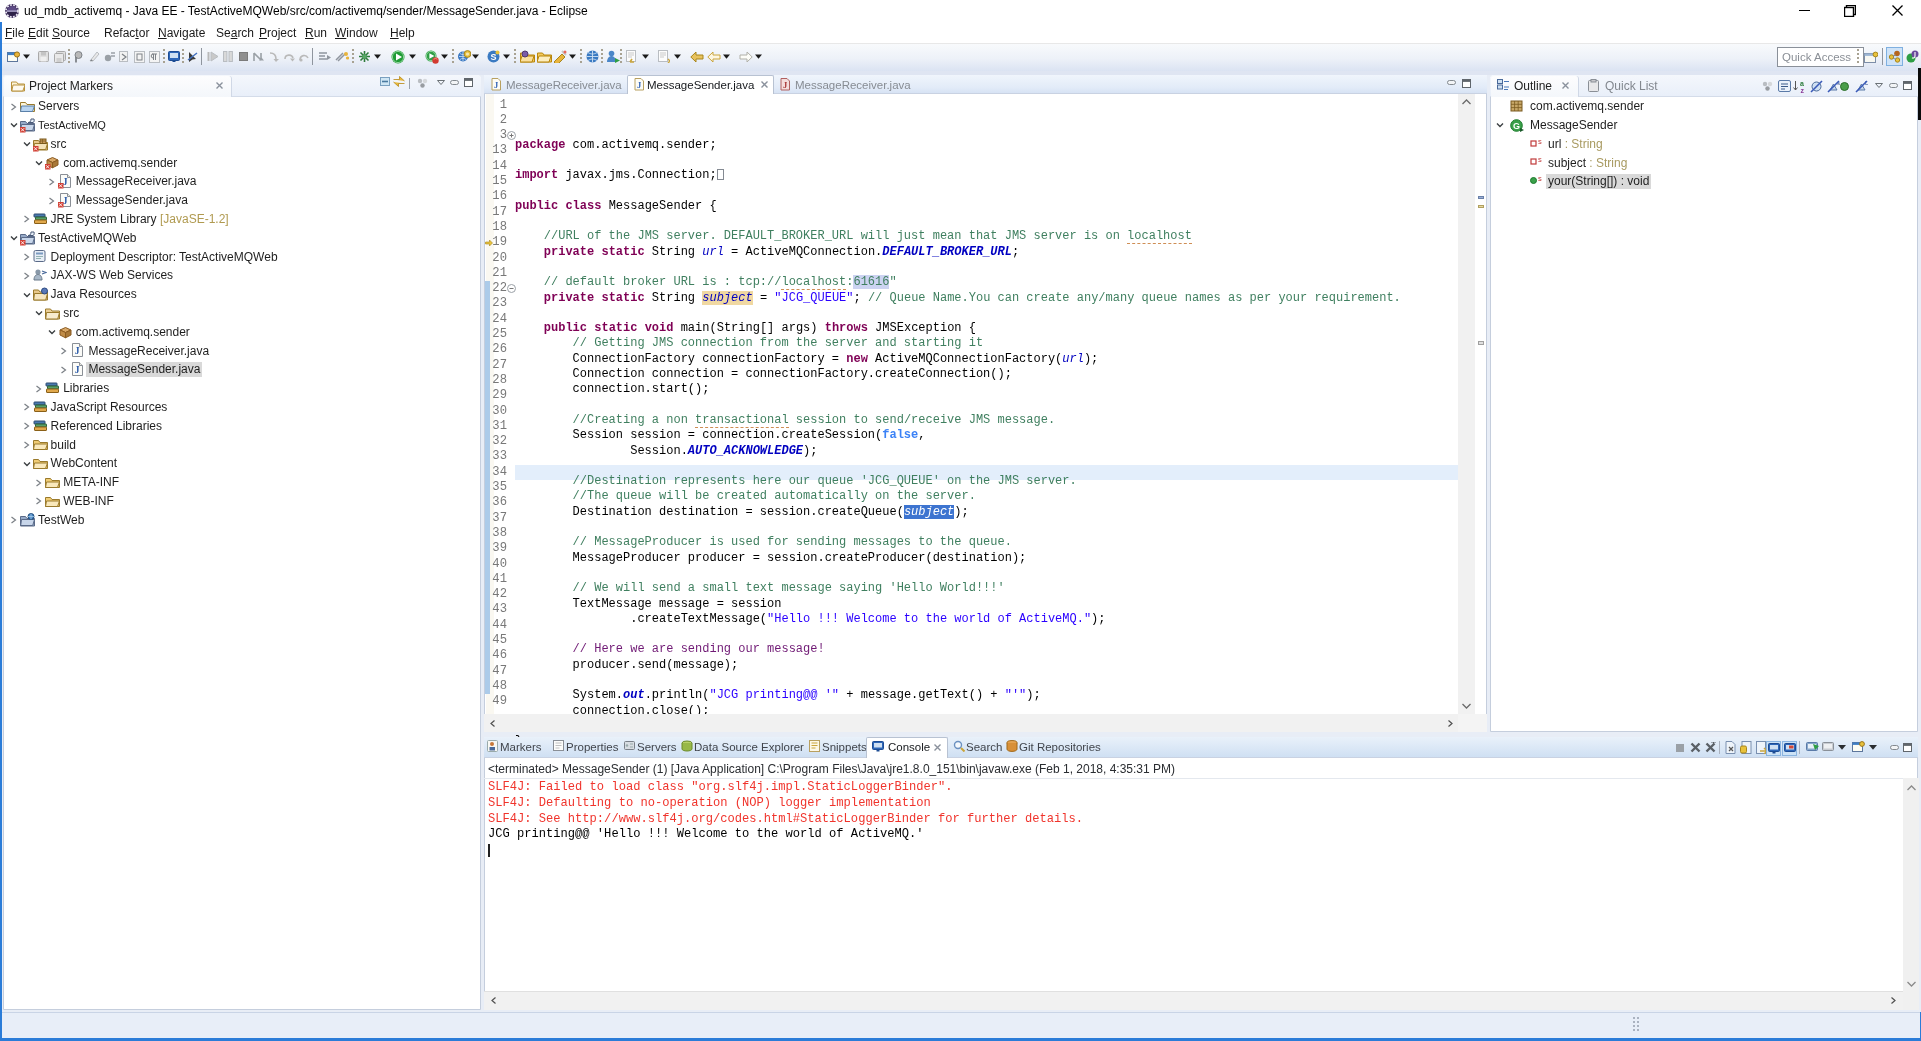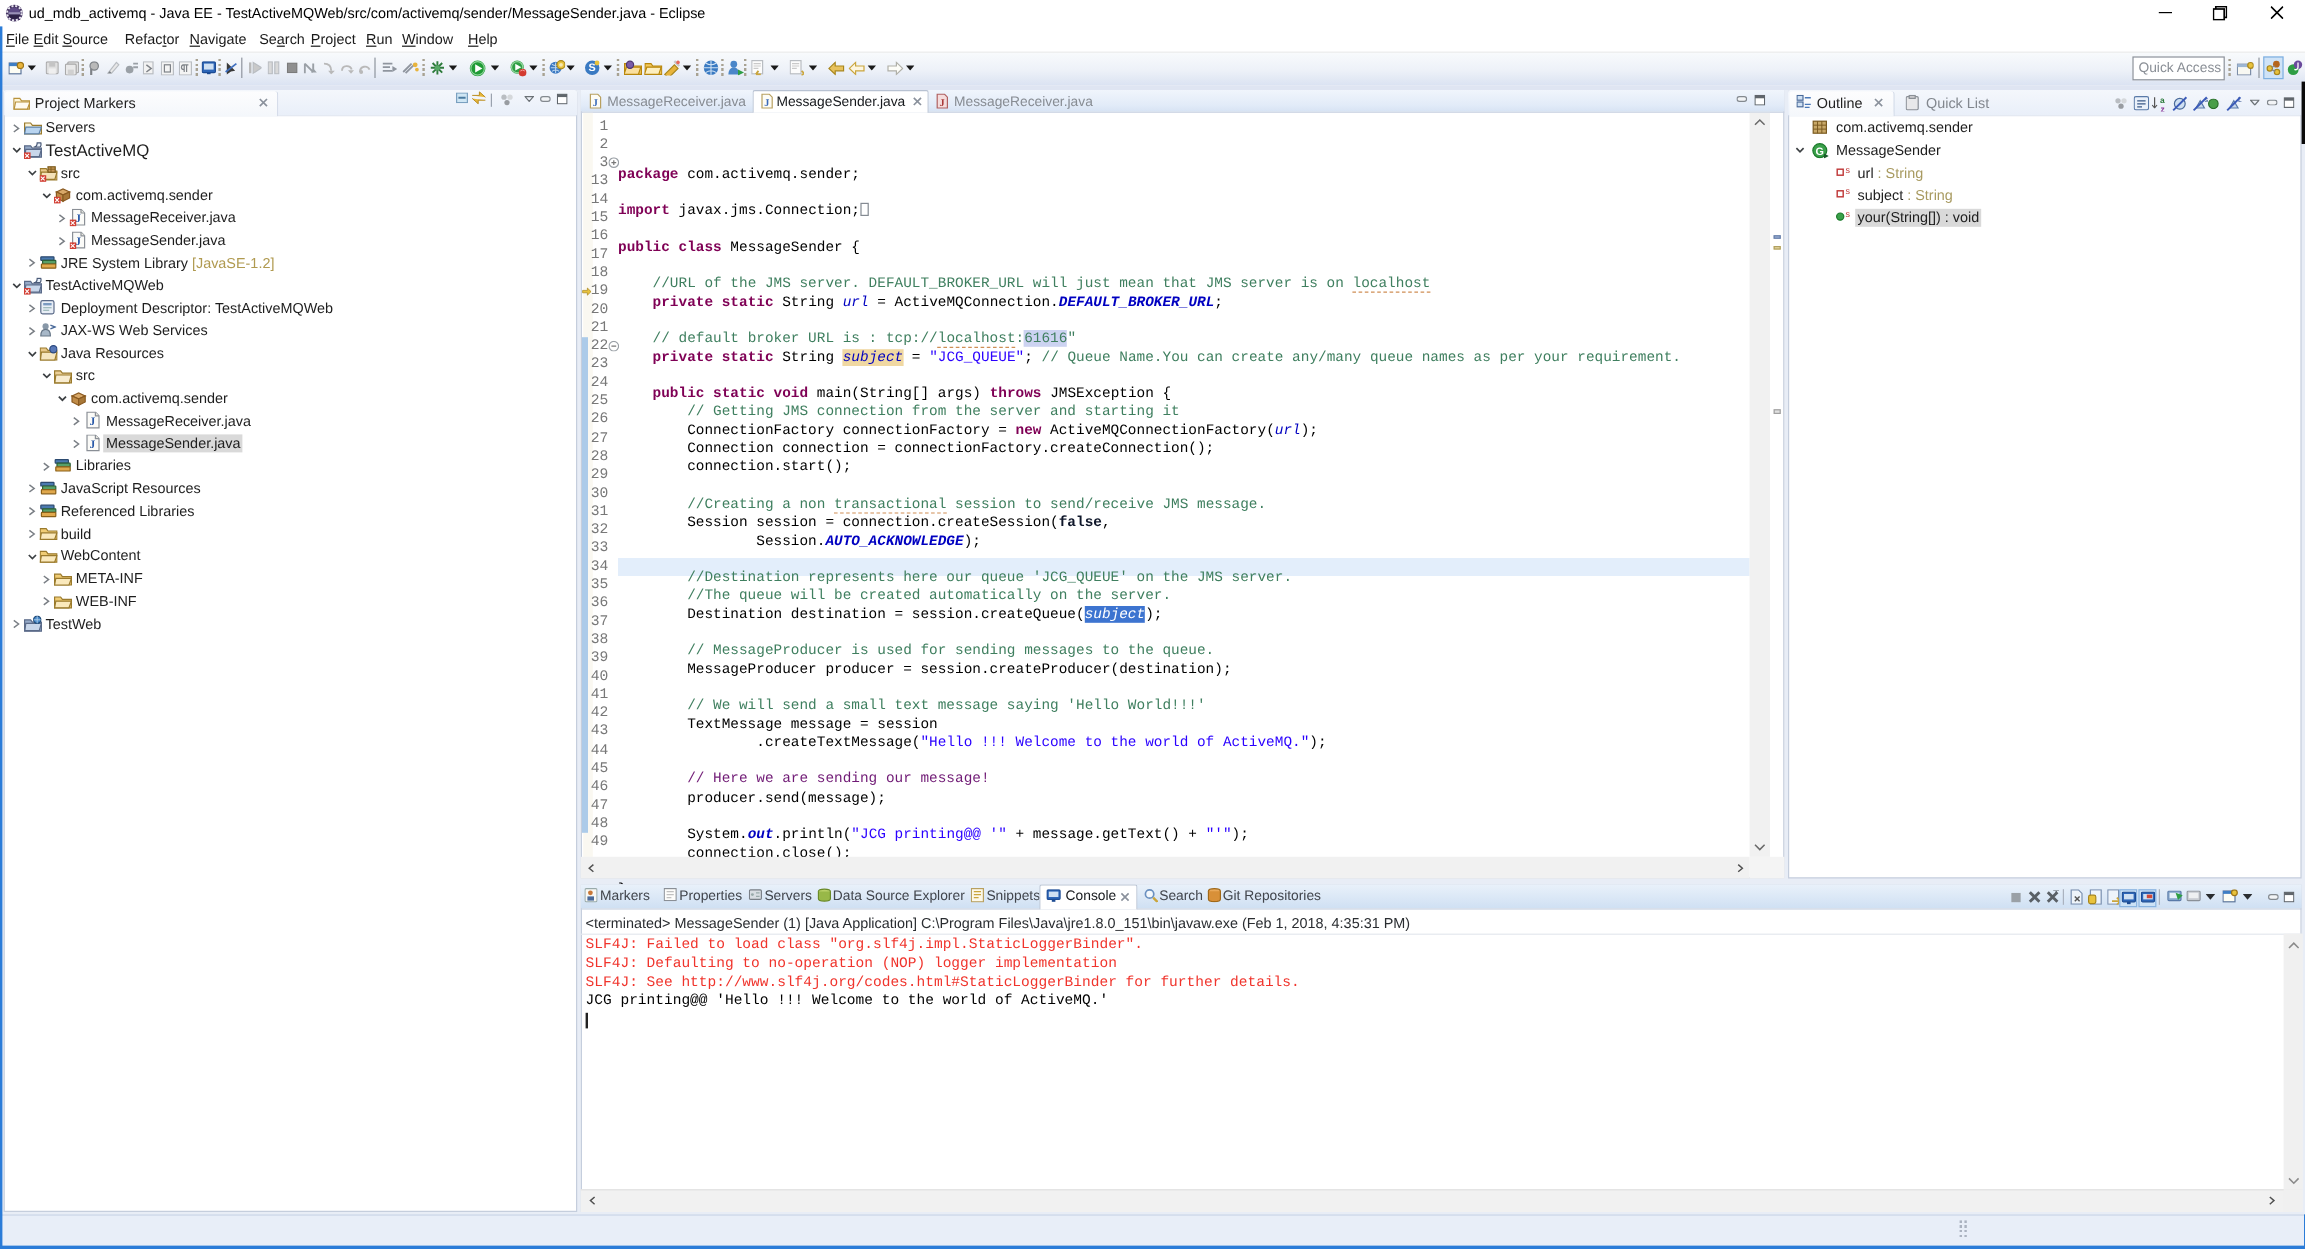--- a/index.html
+++ b/index.html
@@ -326,21 +326,21 @@
 <div class="ab" style="left:739px;top:51px;width:14px;height:12px;">
     <svg width="14" height="12" viewBox="0 0 14 12">
       <path d="M8 1 v3 H1 v4 h7 v3 L13.2 6 z" fill="#fdfdf8" stroke="#b0b0a8"></path>
     </svg>
   </div>
 <div class="ab" style="left:755px;top:54px;width:7px;height:5px;">
     <svg width="7" height="5" viewBox="0 0 7 5">
       <polygon points="0,0.5 7,0.5 3.5,4.8" fill="#1a1a1a"></polygon>
     </svg>
   </div>
-<div class="ab" style="left:1777px;top:47px;width:77px;height:20px;border:1px solid #8a9099;background:#fff;font-size:11.5px;color:#8a8f96;line-height:18px;padding-left:4px;white-space:nowrap;overflow:hidden;">Quick Access</div>
+<div class="ab" style="left:1777px;top:47px;width:87px;height:20px;border:1px solid #8a9099;background:#fff;font-size:11.5px;color:#8a8f96;line-height:18px;padding-left:4px;white-space:nowrap;overflow:hidden;">Quick Access</div>
 <div class="ab" style="left:1857px;top:49px;width:2px;height:16px;background:repeating-linear-gradient(180deg,#a8a292 0 2px,transparent 2px 4px);"></div>
 <div class="ab" style="left:1864px;top:51px;width:14px;height:12px;">
     <svg width="14" height="12" viewBox="0 0 14 12">
       <rect x="0.5" y="2.5" width="11" height="9" fill="#f8f8f2" stroke="#7d8ea8"></rect>
       <rect x="0.5" y="2.5" width="11" height="2.4" fill="#9db6d4"></rect>
       <circle cx="11.5" cy="3.5" r="2.4" fill="#e8c23c" stroke="#a8861c"></circle>
     </svg>
   </div>
 <div class="ab" style="left:1882px;top:48px;width:1px;height:17px;background:#8f959e;"></div>
 <div class="ab" style="left:1886px;top:47px;width:17px;height:19px;background:#cfe3f7;border:1px solid #7fb0e0;"></div>
@@ -431,21 +431,21 @@
   </div>
 <div class="ab" style="left:20.0px;top:117.8px;">
     <svg width="15" height="15" viewBox="0 0 15 15">
       <path d="M0.5 3.5 h5 l1.5 2 h7.5 v7.5 h-14 z" fill="#96aac8" stroke="#5a6a88"></path>
       <path d="M1.5 6.5 h13 l-1.8 6 h-12 z" fill="#c8d6ea" stroke="#5a6a88"></path>
       <path d="M11 1 c0 3 -1.5 3.5 -3 3.5 h5 c1 0 1.5 -2 1 -3.5 z" fill="#e8f0fa" stroke="#4a5a78"></path>
       <rect x="0" y="9" width="5.5" height="5.5" fill="#d23f34"></rect>
       <path d="M1 10.2 l3.2 3.2 m0 -3.2 l-3.2 3.2" stroke="#fff" stroke-width="0.9"></path>
     </svg>
   </div>
-<div class="ab" style="left:36.0px;top:118.0px;font-size:14px;color:#1e1e1e;line-height:14.5px;padding:0 2px;white-space:nowrap;">TestActiveMQ</div>
+<div class="ab" style="left:36.0px;top:118.0px;font-size:11px;color:#1e1e1e;line-height:14.5px;padding:0 2px;white-space:nowrap;">TestActiveMQ</div>
 <div class="ab" style="left:22.6px;top:140.1px;">
     <svg width="8" height="8" viewBox="0 0 8 8">
       <path d="M1 2.5 L4 5.5 L7 2.5" fill="none" stroke="#3c4043" stroke-width="1.4"></path>
     </svg>
   </div>
 <div class="ab" style="left:32.6px;top:136.6px;">
     <svg width="15" height="15" viewBox="0 0 15 15">
       <path d="M0.5 3.5 h5 l1.5 2 h7.5 v7.5 h-14 z" fill="#e8c88a" stroke="#9a7a2c"></path>
       <path d="M1.5 6.5 h13 l-1.8 6 h-12 z" fill="#f4e2b8" stroke="#9a7a2c"></path>
       <rect x="7" y="2" width="6" height="4.5" fill="#c89858" stroke="#7a5a1c"></rect>
@@ -831,21 +831,21 @@
     <span style="color:#3f7f5f">// default broker URL is : tcp://<span style="border-bottom:1px dashed #cf8e55">localhost</span>:<span style="background:#ccd3f1">61616</span>"</span>
     <b style="color:#7f0055">private</b> <b style="color:#7f0055">static</b> String <span style="background:#f0d8a2"><i style="color:#0000c0">subject</i></span> = <span style="color:#2a00ff">"JCG_QUEUE"</span>; <span style="color:#3f7f5f">// Queue Name.You can create any/many queue names as per your requirement.</span>
 
     <b style="color:#7f0055">public</b> <b style="color:#7f0055">static</b> <b style="color:#7f0055">void</b> main(String[] args) <b style="color:#7f0055">throws</b> JMSException {
         <span style="color:#3f7f5f">// Getting JMS connection from the server and starting it</span>
         ConnectionFactory connectionFactory = <b style="color:#7f0055">new</b> ActiveMQConnectionFactory(<i style="color:#0000c0">url</i>);
         Connection connection = connectionFactory.createConnection();
         connection.start();
 
         <span style="color:#3f7f5f">//Creating a non <span style="border-bottom:1px dashed #cf8e55">transactional</span> session to send/receive JMS message.</span>
-        Session session = connection.createSession(<b style="color:#0f172a">false</b>,
+        Session session = connection.createSession(<b style="color:#3b82f6">false</b>,
                 Session.<b style="color:#0000c0"><i>AUTO_ACKNOWLEDGE</i></b>);
 
         <span style="color:#3f7f5f">//Destination represents here our queue 'JCG_QUEUE' on the JMS server.</span>
         <span style="color:#3f7f5f">//The queue will be created automatically on the server.</span>
         Destination destination = session.createQueue(<span style="background:#3d74d0;color:#fff"><i>subject</i></span>);
 
         <span style="color:#3f7f5f">// MessageProducer is used for sending messages to the queue.</span>
         MessageProducer producer = session.createProducer(destination);
 
         <span style="color:#3f7f5f">// We will send a small text message saying 'Hello World!!!'</span>

